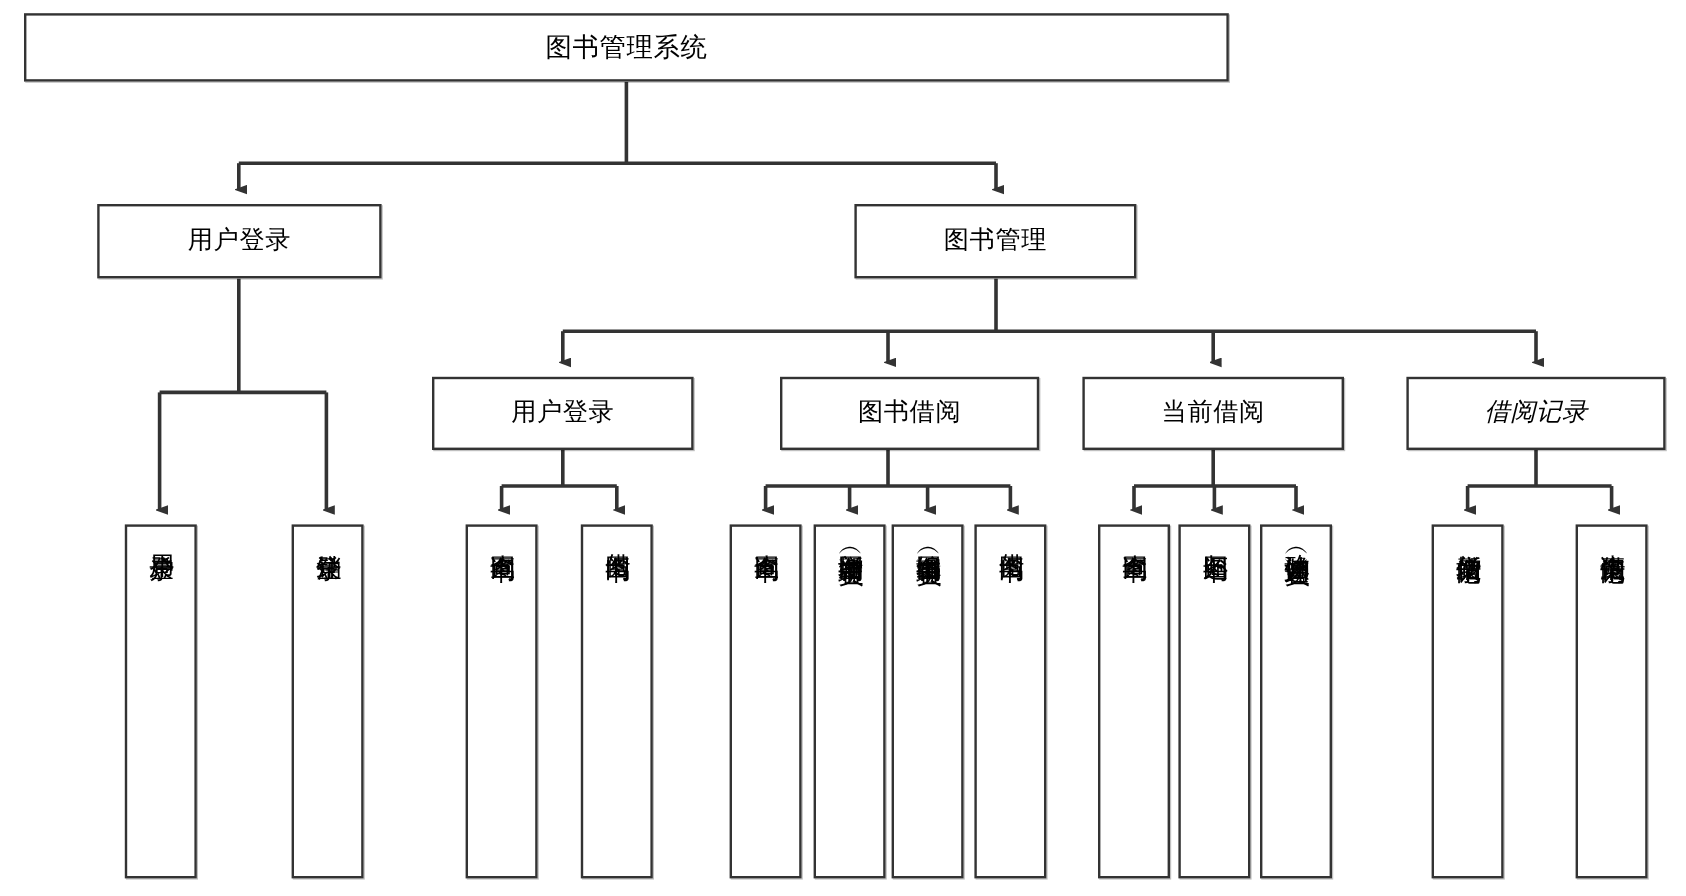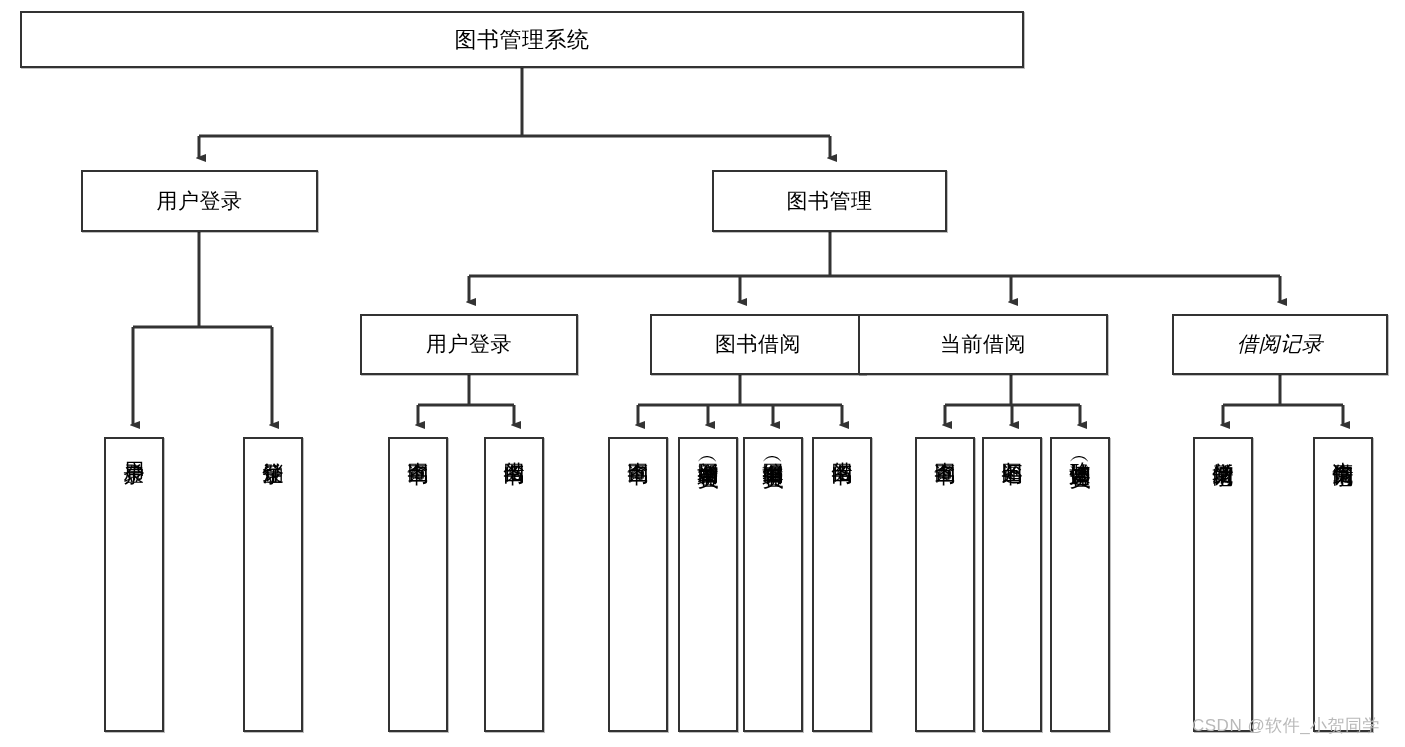--- a/index.html
+++ b/index.html
@@ -133,21 +133,21 @@
   <div class="node horizontal" id="n-l2-1" style="left: 712px; top: 170px; width: 235px; height: 62px; align-items: center;">
     <span class="label">图书管理</span>
   </div>
 
   <div class="node horizontal" id="n-l3-0" style="left: 360px; top: 314px; width: 218px; height: 61px;">
     <span class="label">用户登录</span>
   </div>
   <div class="node horizontal" id="n-l3-1" style="left: 632px; top: 314px; width: 216px; height: 61px; margin-left: 18px;">
     <span class="label">图书借阅</span>
   </div>
-  <div class="node horizontal" id="n-l3-2" style="left: 858px; top: 314px; width: 250px; height: 61px; align-items: center;">
+  <div class="node horizontal" id="n-l3-2" style="left: 902px; top: 314px; width: 218px; height: 61px; align-items: center;">
     <span class="label">当前借阅</span>
   </div>
   <div class="node horizontal" id="n-l3-3" style="left: 1172px; top: 314px; width: 216px; height: 61px; font-style: italic;">
     <span class="label">借阅记录</span>
   </div>
 
   <div class="node vertical" id="n-lf-0" style="left: 104px; top: 437px; width: 60px; height: 295px;">
     <span class="label">用户登录</span>
   </div>
   <div class="node vertical" id="n-lf-1" style="left: 243px; top: 437px; width: 60px; height: 295px;">
@@ -180,15 +180,14 @@
   <div class="node vertical" id="n-lf-10" style="left: 1050px; top: 437px; width: 60px; height: 295px;">
     <span class="label">确认归还（管理员）</span>
   </div>
   <div class="node vertical" id="n-lf-11" style="left: 1193px; top: 437px; width: 60px; height: 295px;">
     <span class="label">新增借阅记录</span>
   </div>
   <div class="node vertical" id="n-lf-12" style="left: 1313px; top: 437px; width: 60px; height: 295px;">
     <span class="label">查询借阅记录</span>
   </div>
 
-  <div class="watermark" id="wm" style="left: 1192px; top: 714px;">CSDN @软件_小贺同学</div>
 
 </div>
 
 </body></html>

